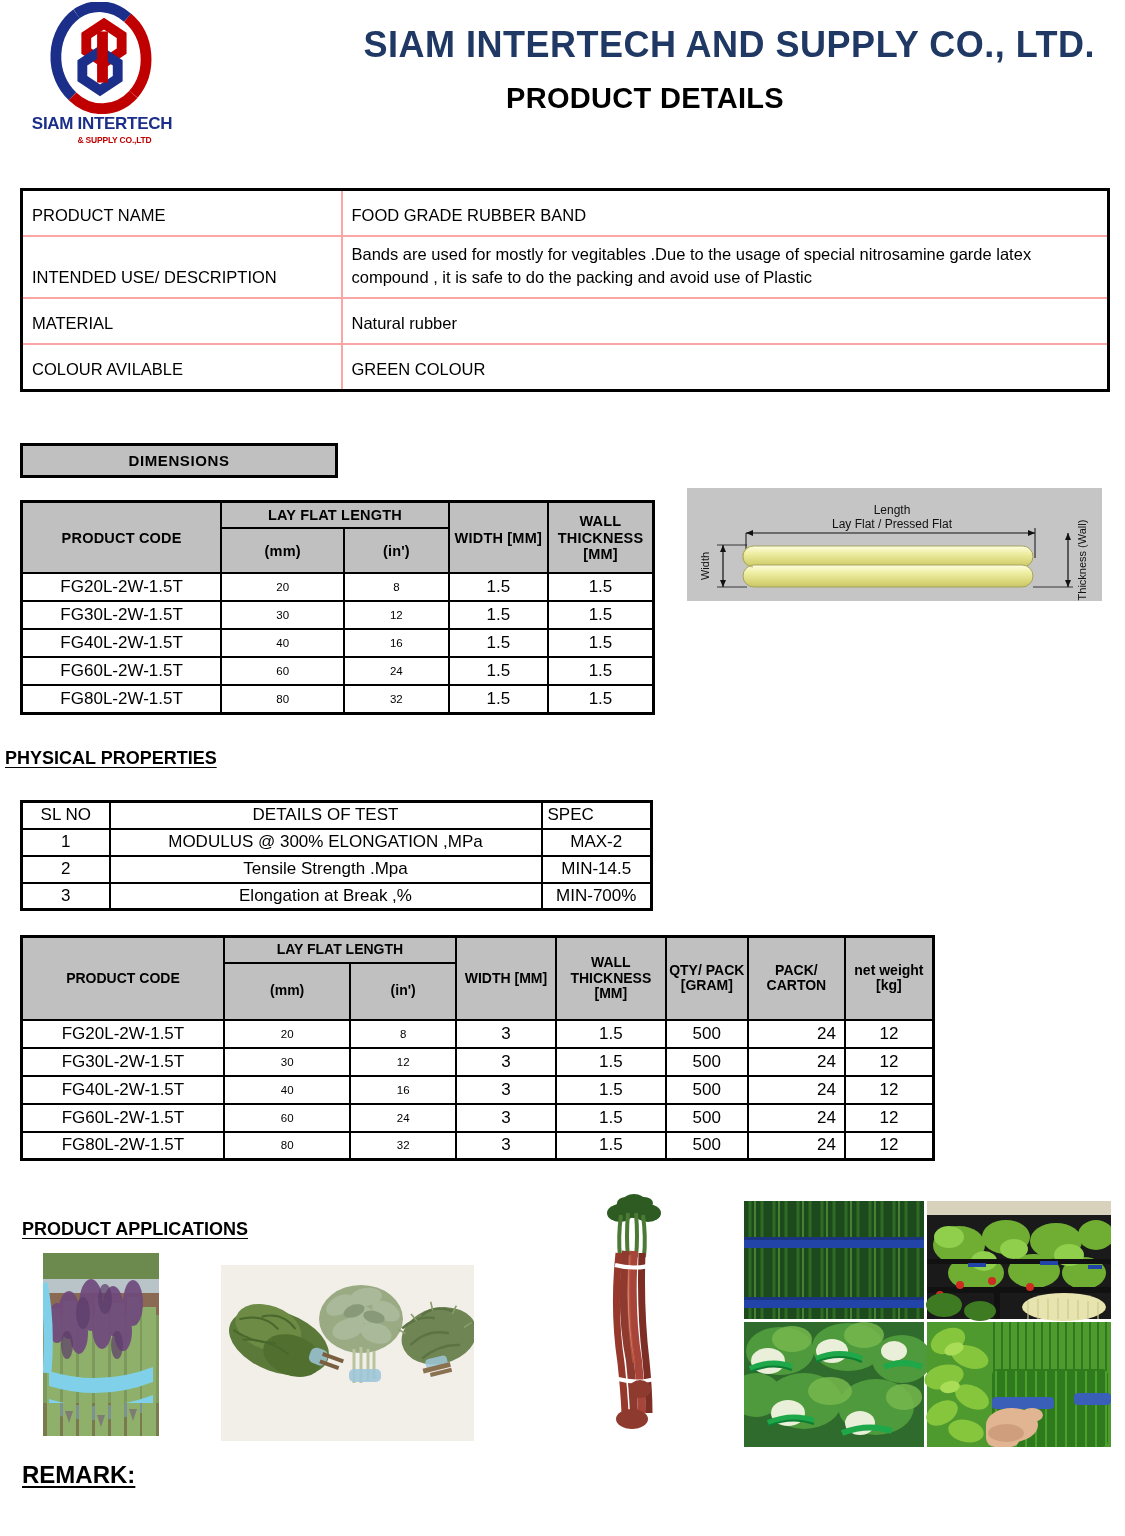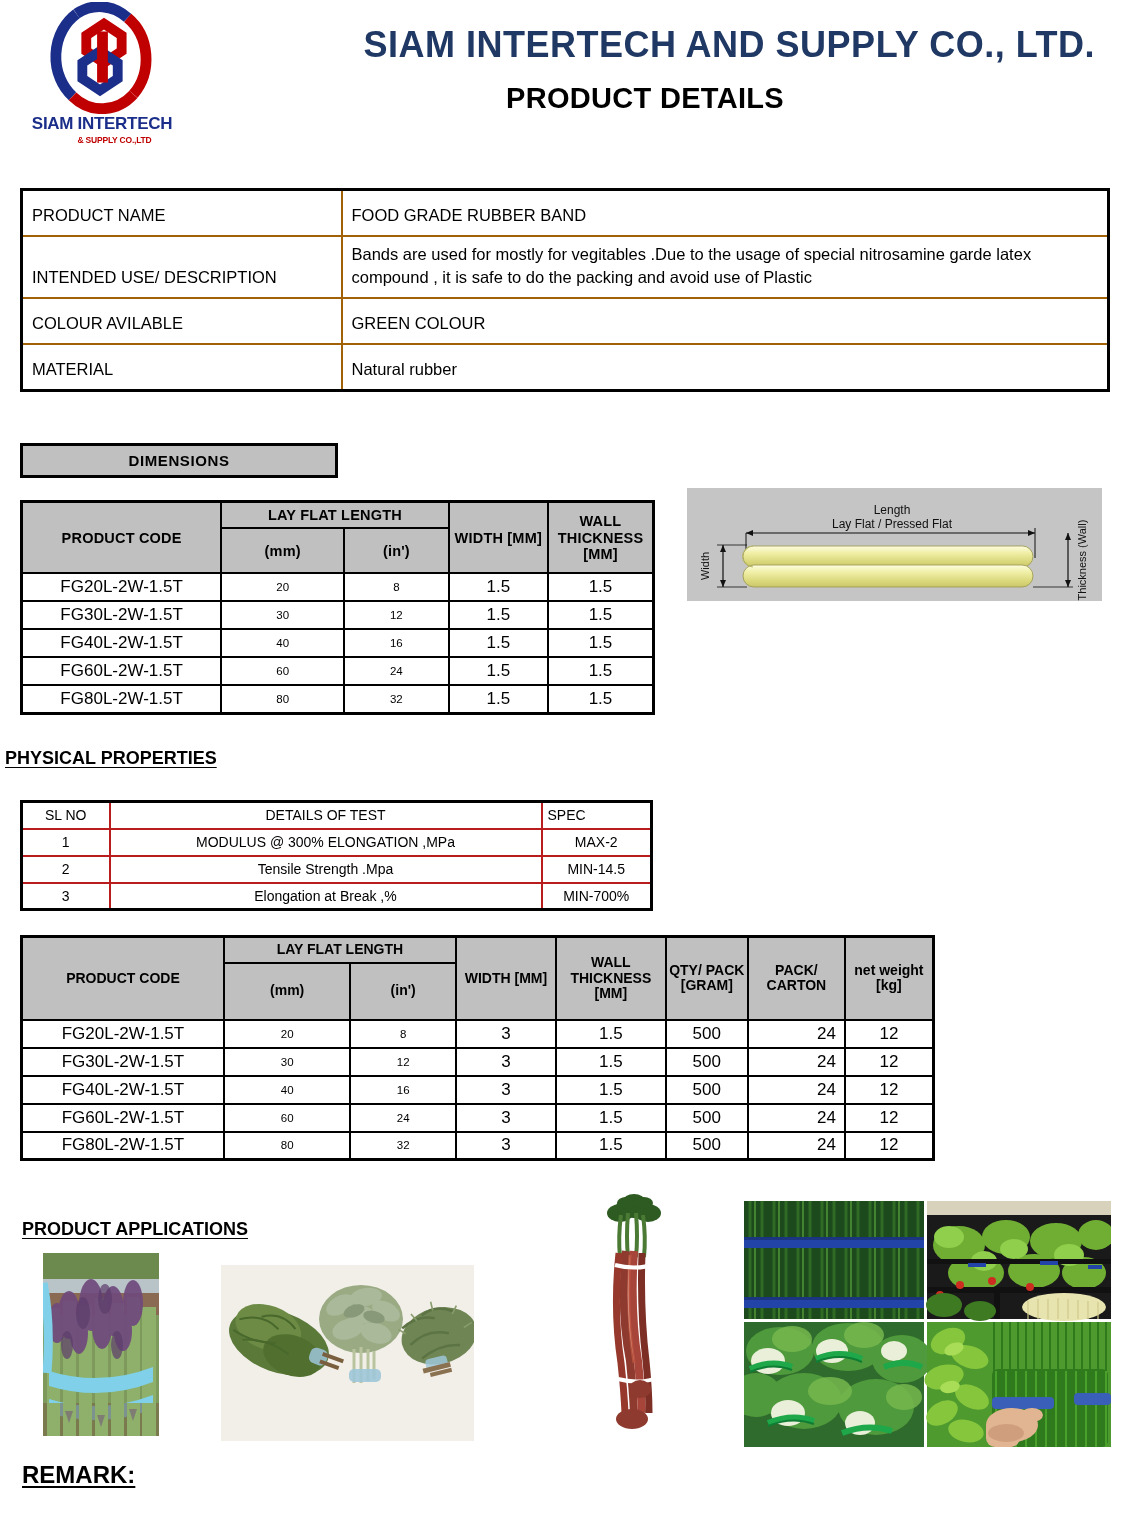--- a/index.html
+++ b/index.html
@@ -41,21 +41,21 @@
     letter-spacing: 0.3px;
   }
 
   
   table { border-collapse: collapse; }
   .info-table {
     position: absolute; left: 20px; top: 188px; width: 1090px;
     border: 3px solid #000;
   }
   .info-table td {
-    border: 2px solid #a16207;
+    border: 2px solid #fca5a5;
     font-size: 16.5px;
     padding: 6px 9px 7px 9px;
     vertical-align: bottom;
     line-height: 1.45;
   }
   .info-table td.label { width: 320px; }
   .info-table tr.tall td { height: 62px; }
   .info-table tr.short td { height: 46px; }
 
   
@@ -101,21 +101,21 @@
   #h-physical { left: 5px; top: 748px; }
   #h-packing  { left: 22px; top: 942px; }
   #h-apps     { left: 22px; top: 1219px; }
 
   
   .phys-table {
     position: absolute; left: 20px; top: 800px; width: 633px;
     border: 3px solid #000;
   }
   .phys-table th, .phys-table td {
-    border: 2px solid #b91c1c; font-size: 14px; height: 27px; padding: 1px 5px;
+    border: 2px solid #000000; font-size: 17px; height: 27px; padding: 1px 5px;
   }
   .phys-table th { font-weight: normal; }
   .phys-table .c-sl   { width: 88px;  text-align: center; }
   .phys-table .c-test { text-align: center; }
   .phys-table .c-spec { width: 110px; text-align: center; }
   .phys-table th.c-test { text-align: center; }
   .phys-table th.c-spec { text-align: left; }
   .phys-table th.c-sl   { text-align: center; }
 
   
@@ -181,26 +181,26 @@
     <tbody>
       <tr class="short">
         <td class="label">PRODUCT NAME</td>
         <td>FOOD GRADE RUBBER BAND</td>
       </tr>
       <tr class="tall">
         <td class="label">INTENDED USE/ DESCRIPTION</td>
         <td>Bands are used for mostly for vegitables .Due to the usage of special nitrosamine garde latex compound , it is safe to do the packing and avoid use of Plastic</td>
       </tr>
       <tr class="short">
+        <td class="label">MATERIAL</td>
+        <td>Natural rubber</td>
+      </tr>
+      <tr class="short">
         <td class="label">COLOUR AVILABLE</td>
         <td>GREEN COLOUR</td>
-      </tr>
-      <tr class="short">
-        <td class="label">MATERIAL</td>
-        <td>Natural rubber</td>
       </tr>
     </tbody>
   </table>
 
   <div class="section-banner">DIMENSIONS</div>
 
   <table class="dim-table">
     <thead>
       <tr>
         <th rowspan="2" style="width:195px">PRODUCT CODE</th>

